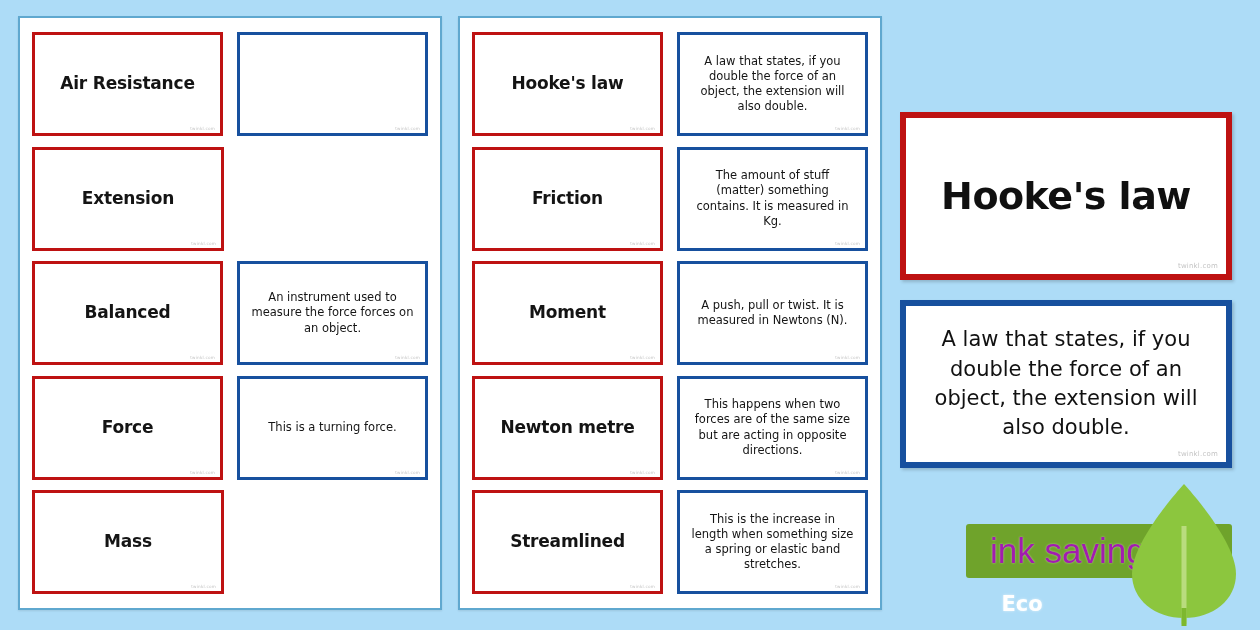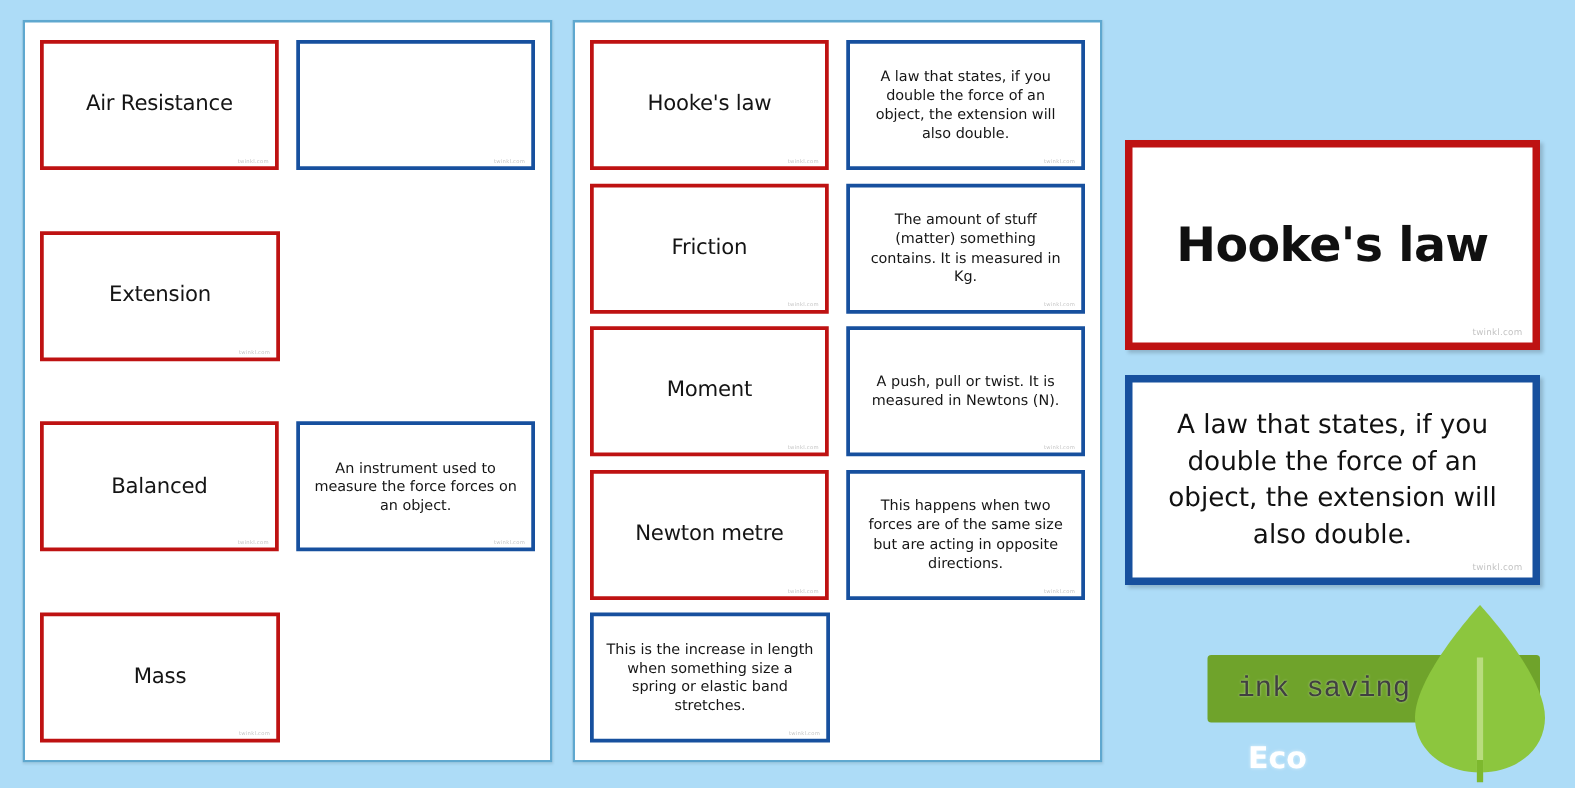--- a/index.html
+++ b/index.html
@@ -64,21 +64,21 @@
     width: 192px;
     border: 3px solid #BE1212;
   }
   .card--def {
     width: 192px;
     border: 3px solid #17509E;
   }
 
   .term-text {
     font-family: "DejaVu Sans", sans-serif;
-    font-weight: normal;
+    font-weight: bold;
     font-size: 17px;
     color: #141414;
     letter-spacing: -0.2px;
     line-height: 1.15;
   }
 
   .def-text {
     font-family: "DejaVu Sans", sans-serif;
     font-size: 11.5px;
     color: #151515;
@@ -168,42 +168,42 @@
     width: 266px;
     height: 54px;
     background: #6FA32B;
     border-radius: 3px;
   }
   .eco-bar-label {
     position: absolute;
     left: 24px;
     top: 50%;
     transform: translateY(-50%);
-    font-family: Liberation Mono, monospace;
-    font-size: 23px;
-    color: #404040;
+    font-family: Liberation Sans, sans-serif;
+    font-size: 35px;
+    color: #a21caf;
     text-shadow: 0 0 2px rgba(255,255,255,0.55);
     white-space: nowrap;
   }
   .eco-leaf-wrap {
     position: absolute;
     left: 162px;
     top: -42px;
     width: 112px;
     height: 144px;
   }
   .eco-leaf-label {
     position: absolute;
     left: 0;
     top: 68px;
     width: 112px;
     text-align: center;
     font-family: "DejaVu Sans", sans-serif;
     font-weight: bold;
-    font-size: 24px;
+    font-size: 21px;
     color: #ffffff;
     text-shadow: 0 0 3px rgba(255,255,255,0.6);
     z-index: 3;
   }
 </style>
 </head>
 <body>
 
 <div class="stage">
 
@@ -231,20 +231,30 @@
         <div class="card card--term">
           <span class="term-text">Balanced</span>
           <span class="wmark">twinkl.com</span>
         </div>
         <div class="card card--def">
           <span class="def-text">An instrument used to measure the force forces on an object.</span>
           <span class="wmark">twinkl.com</span>
         </div>
       </div>
 
+      <div class="card-row">
+        <div class="card card--term">
+          <span class="term-text">Force</span>
+          <span class="wmark">twinkl.com</span>
+        </div>
+        <div class="card card--def">
+          <span class="def-text">This is a turning force.</span>
+          <span class="wmark">twinkl.com</span>
+        </div>
+      </div>
 
       <div class="card-row">
         <div class="card card--term">
           <span class="term-text">Mass</span>
           <span class="wmark">twinkl.com</span>
         </div>
       </div>
 
     </div>
   </div>
@@ -290,20 +300,24 @@
           <span class="term-text">Newton metre</span>
           <span class="wmark">twinkl.com</span>
         </div>
         <div class="card card--def">
           <span class="def-text">This happens when two forces are of the same size but are acting in opposite directions.</span>
           <span class="wmark">twinkl.com</span>
         </div>
       </div>
 
       <div class="card-row">
+        <div class="card card--term">
+          <span class="term-text">Streamlined</span>
+          <span class="wmark">twinkl.com</span>
+        </div>
         <div class="card card--def">
           <span class="def-text">This is the increase in length when something size a spring or elastic band stretches.</span>
           <span class="wmark">twinkl.com</span>
         </div>
       </div>
 
     </div>
   </div>
 
   <div class="preview preview--term">

